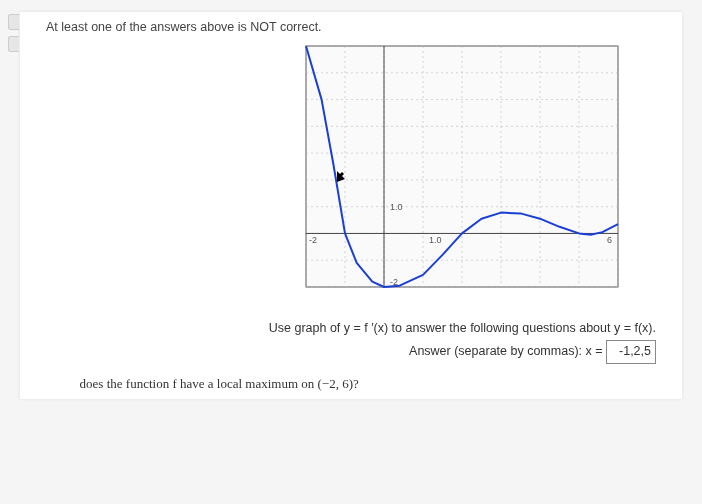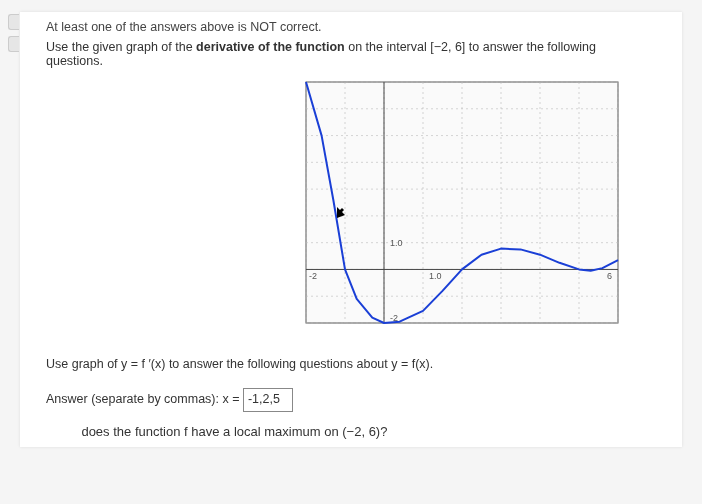--- a/index.html
+++ b/index.html
@@ -30,36 +30,38 @@
     }
     .instruction b { font-weight: bold; }
     .chart-wrap {
       display: flex;
       justify-content: flex-end;
       margin: 4px 30px 14px 0;
     }
     .question-block {
       font-size: 12.5px;
       line-height: 1.55;
+      text-align: right;
     }
     .answer-line {
-      margin-top: 14px;
+      margin-top: 2px;
     }
     .answer-input {
       border: 1px solid #888;
       background: #fff;
       padding: 1px 4px;
       font-size: 12.5px;
       display: inline-block;
       min-width: 40px;
     }
     .cutoff {
       overflow: hidden;
       height: 15px;
       margin-top: 12px;
+      font-family: Liberation Serif, serif;
     }
     svg { display: block; }
     .side-stubs {
       position: absolute;
       left: -12px; top: 2px;
     }
     .stub {
       width: 10px; height: 14px;
       background: #e6e6e6;
       border: 1px solid #ccc;
@@ -72,23 +74,20 @@
 <body>
 
 <div class="page">
   <div class="side-stubs">
     <div class="stub"></div>
     <div class="stub"></div>
   </div>
 
   <div class="error-msg">At least one of the answers above is NOT correct.</div>
 
-  <div class="instruction">
-    <span>Use the given graph of the </span><b>derivative of the function</b><span> on the interval [−2, 6] to answer the following questions.</span>
-  </div>
 
   <div class="chart-wrap">
     <svg id="chart" width="350" height="265">
         <rect x="30" y="6" width="312" height="241" fill="#fafafa" stroke="#555" stroke-width="1"></rect>
         <line x1="30" y1="6" x2="30" y2="247" stroke="#bbb" stroke-dasharray="2,3" stroke-width="0.6"></line>
         <line x1="69" y1="6" x2="69" y2="247" stroke="#bbb" stroke-dasharray="2,3" stroke-width="0.6"></line>
         <line x1="108" y1="6" x2="108" y2="247" stroke="#bbb" stroke-dasharray="2,3" stroke-width="0.6"></line>
         <line x1="147" y1="6" x2="147" y2="247" stroke="#bbb" stroke-dasharray="2,3" stroke-width="0.6"></line>
         <line x1="186" y1="6" x2="186" y2="247" stroke="#bbb" stroke-dasharray="2,3" stroke-width="0.6"></line>
         <line x1="225" y1="6" x2="225" y2="247" stroke="#bbb" stroke-dasharray="2,3" stroke-width="0.6"></line>

